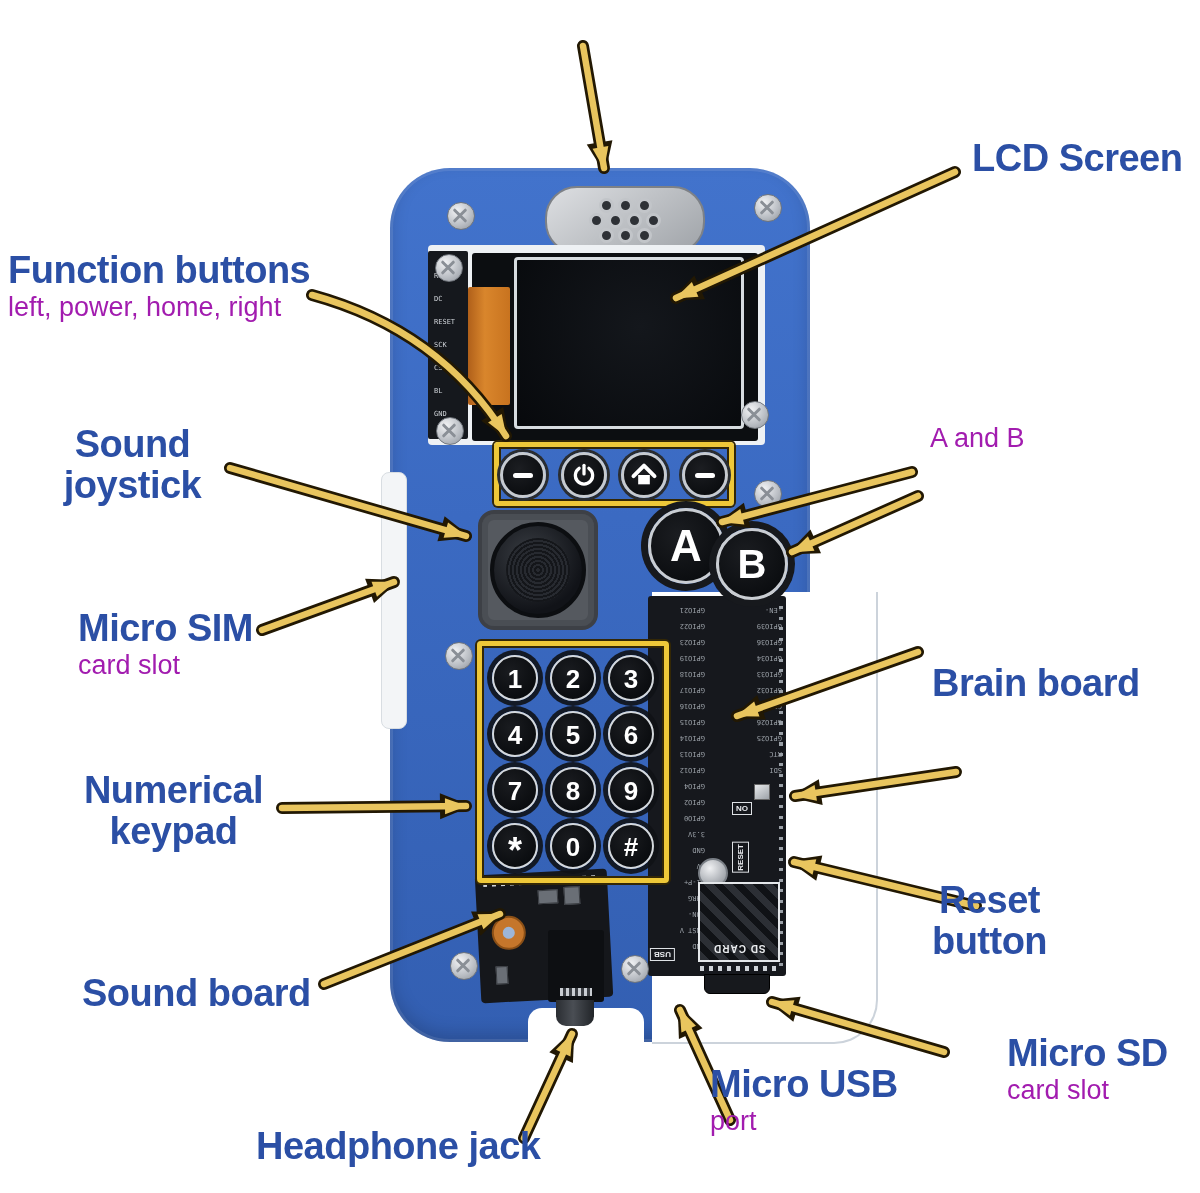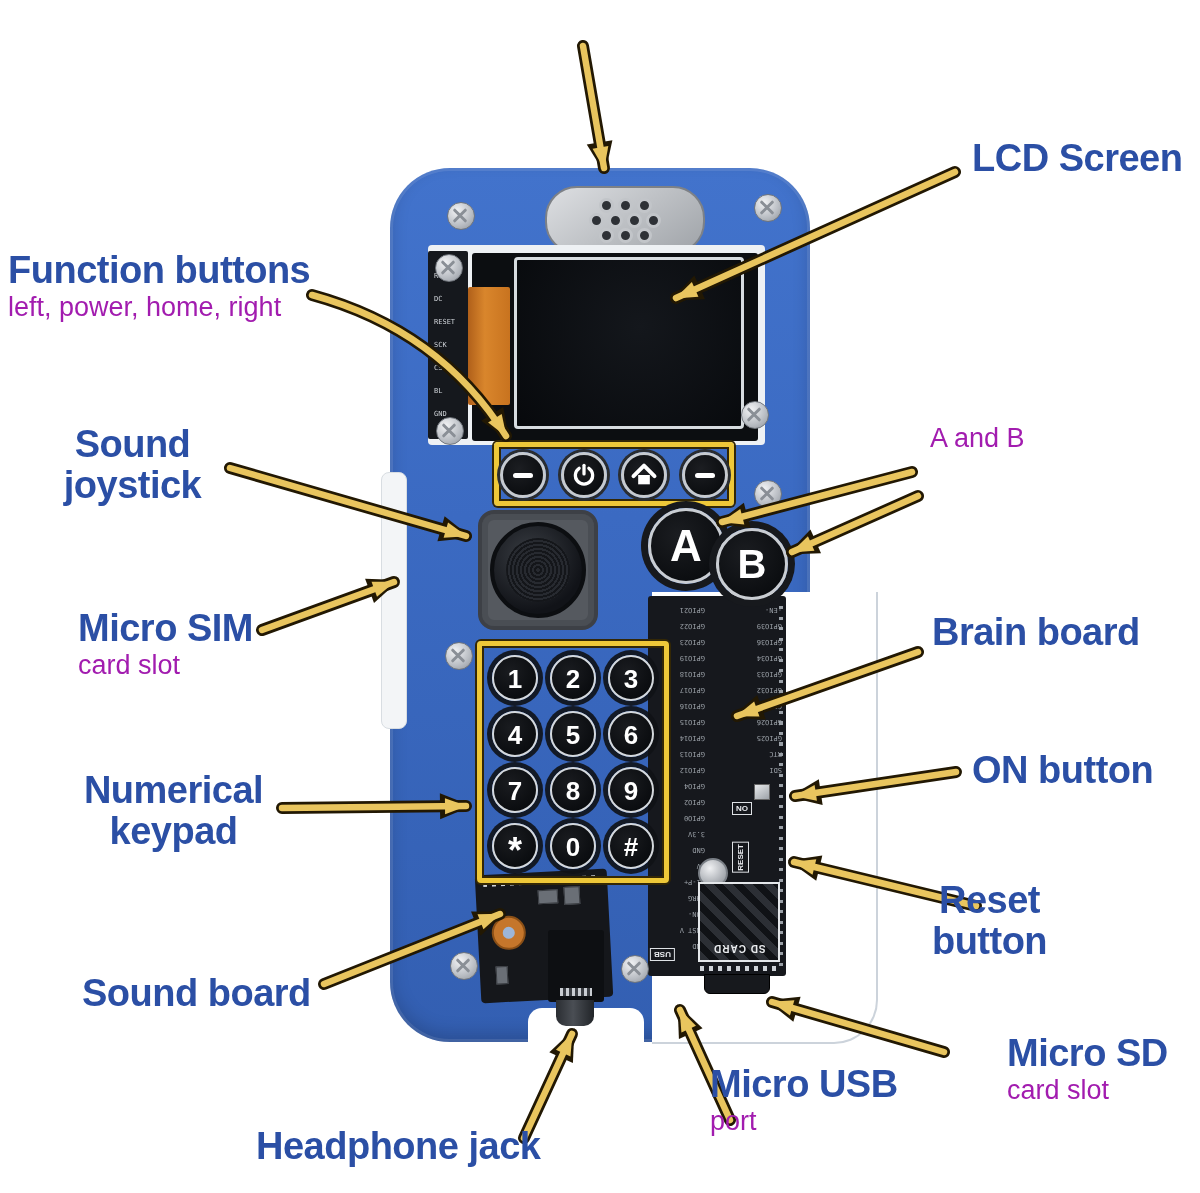--- a/index.html
+++ b/index.html
@@ -372,27 +372,24 @@
 
   <div class="lbl" style="left:78px;top:608px">
     <span>Micro SIM</span>
     <span class="sub">card slot</span>
   </div>
 
   <div class="lbl" style="left:930px;top:422px">
     <span class="sub">A and B</span>
   </div>
 
-  <div class="lbl" style="left:932px;top:612px">
+  <div class="lbl" style="left:932px;top:663px">
     <span>Brain board</span>
   </div>
 
-  <div class="lbl" style="left:972px;top:750px">
-    <span>ON button</span>
-  </div>
 
   <div class="lbl center" style="left:922px;top:880px;width:135px">
     <span>Reset button</span>
   </div>
 
   <div class="lbl center" style="left:66px;top:770px;width:215px">
     <span>Numerical keypad</span>
   </div>
 
   <div class="lbl" style="left:82px;top:973px">

